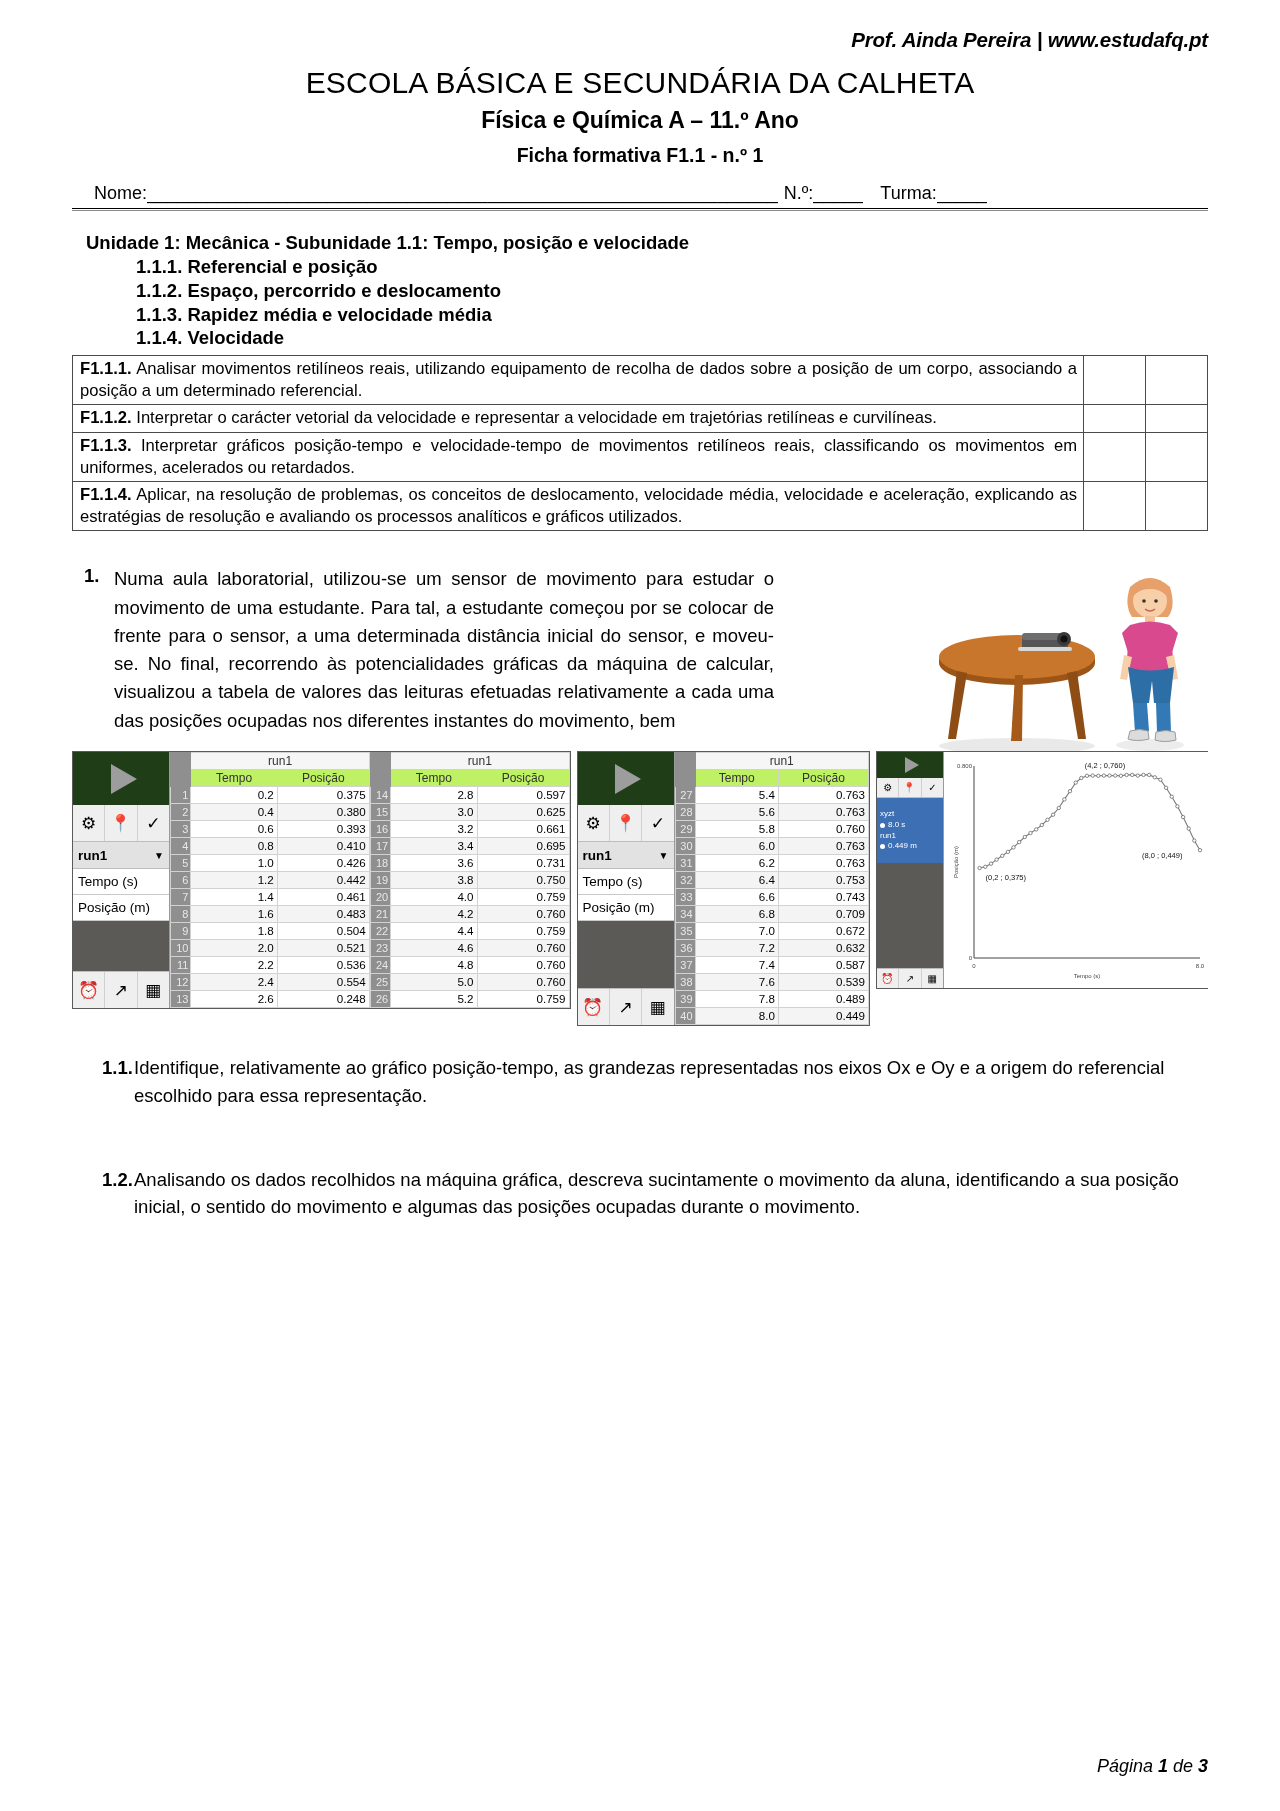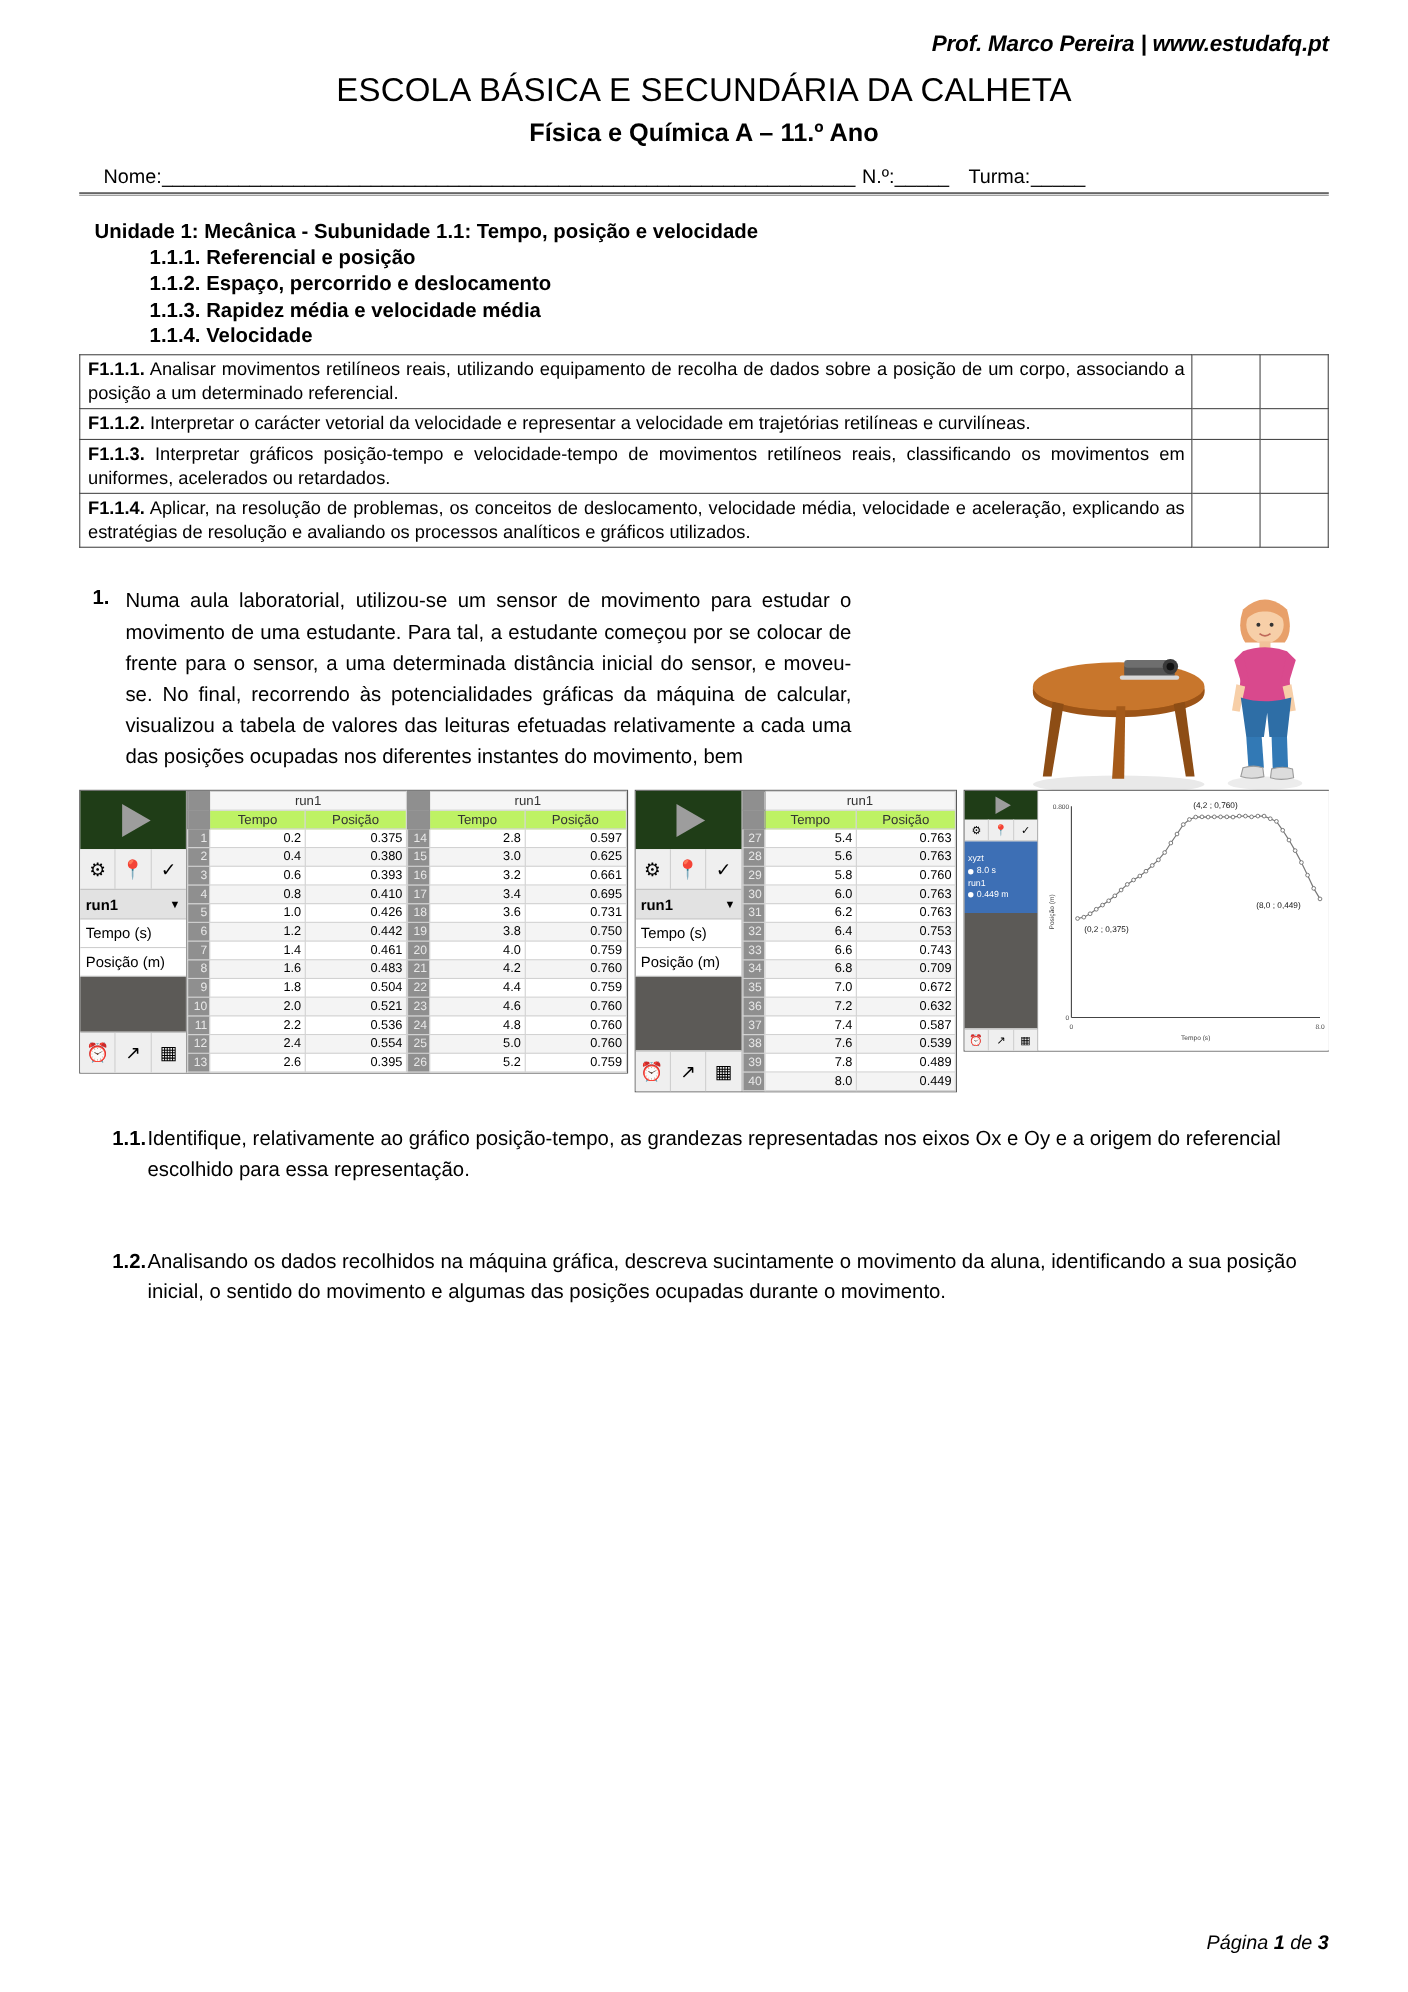--- a/index.html
+++ b/index.html
@@ -281,23 +281,24 @@
     font-style:italic;font-size:18px;
   }
   .footer b{font-weight:bold;}
 </style>
 </head>
 <body>
 
 <div class="page">
  <div class="inner">
 
-  <div class="hdr-right">Prof. Marco Pereira | www.estudafq.pt</div>
+  <div class="hdr-right">Prof. Ainda Pereira | www.estudafq.pt</div>
   <div class="school">ESCOLA BÁSICA E SECUNDÁRIA DA CALHETA</div>
   <div class="subject">Física e Química A – 11.º Ano</div>
+  <div class="ficha">Ficha formativa F1.1 - n.º 1</div>
 
   <div class="namerow">
     <span class="lbl">Nome:</span>
     <span class="dots">_______________________________________________________________</span>
     <span class="lbl" style="margin-left:6px">N.º:</span>
     <span class="dots">_____</span>
     <span class="lbl" style="margin-left:17px">Turma:</span>
     <span class="dots">_____</span>
   </div>
   <div class="rule-under"></div>
@@ -492,21 +493,21 @@
                   <td class="num pos">0.536</td>
                 </tr>
                 <tr class="alt">
                   <td class="idx">12</td>
                   <td class="num">2.4</td>
                   <td class="num pos">0.554</td>
                 </tr>
                 <tr>
                   <td class="idx">13</td>
                   <td class="num">2.6</td>
-                  <td class="num pos">0.395</td>
+                  <td class="num pos">0.248</td>
                 </tr>
               </tbody>
         </table>
         <table class="cg">
           <tbody>
                 <tr>
             <th class="idxh"></th>
             <th class="runhdr" colspan="2">run1</th>
           </tr>
           <tr>

